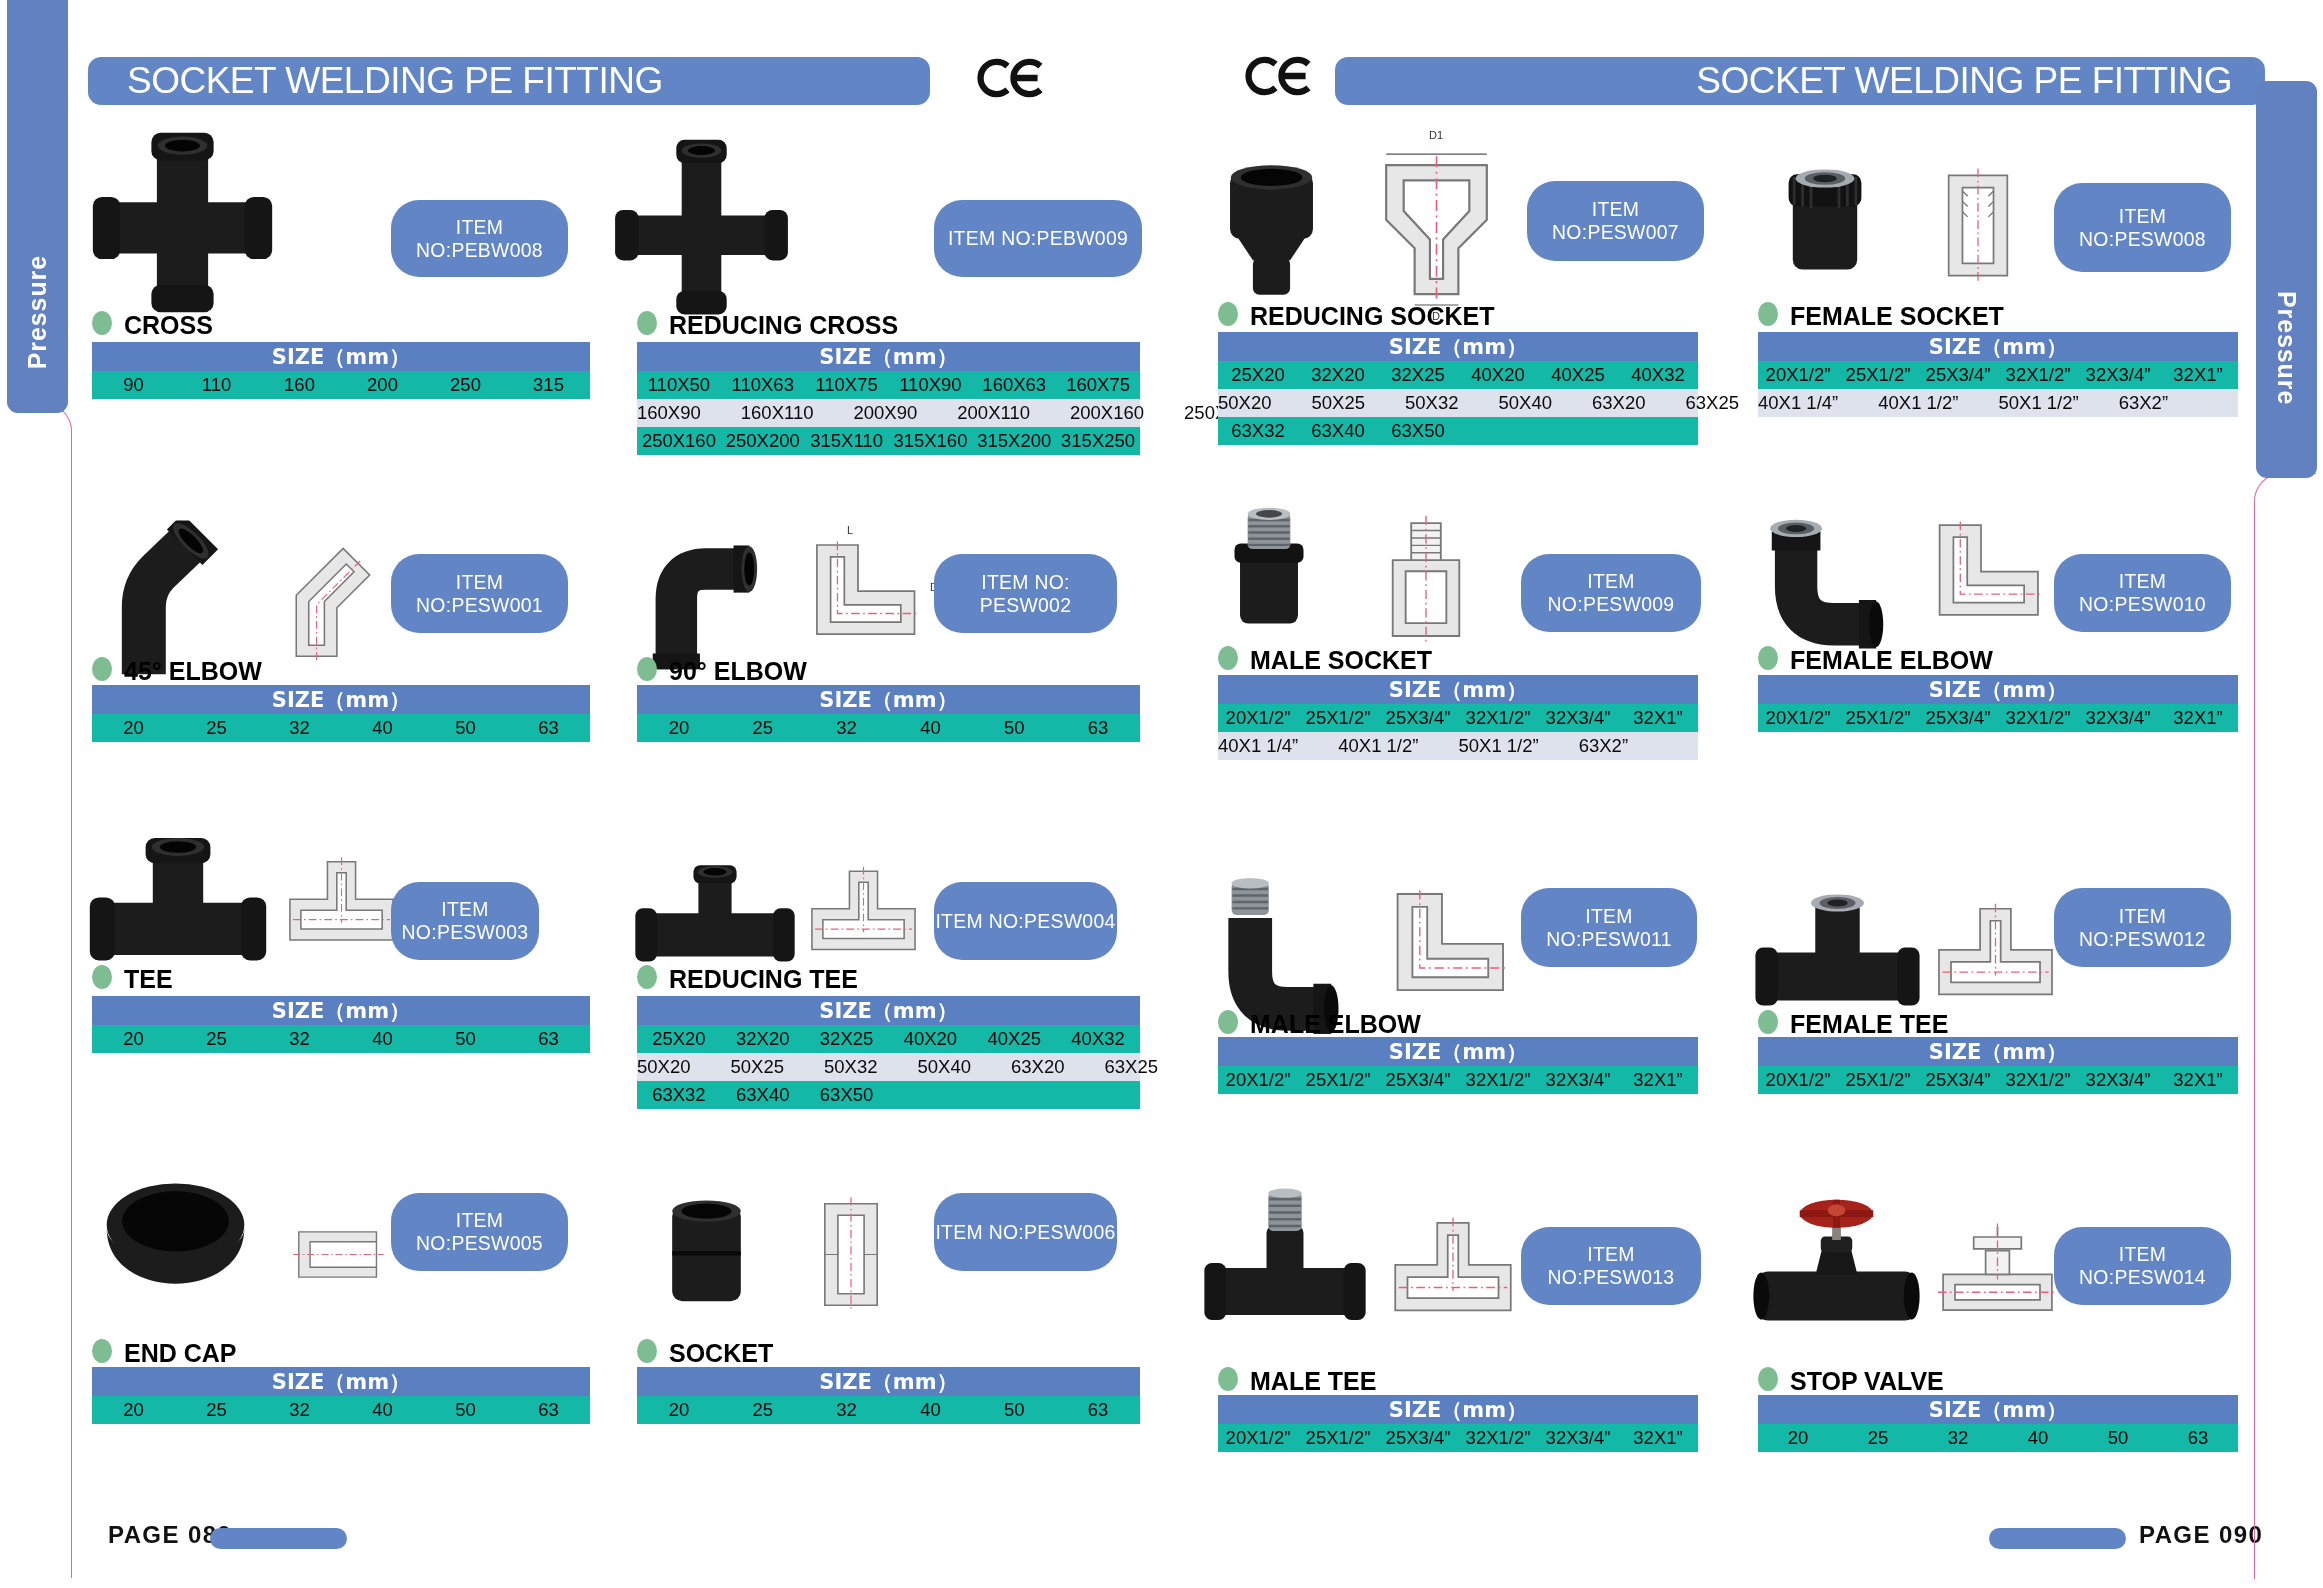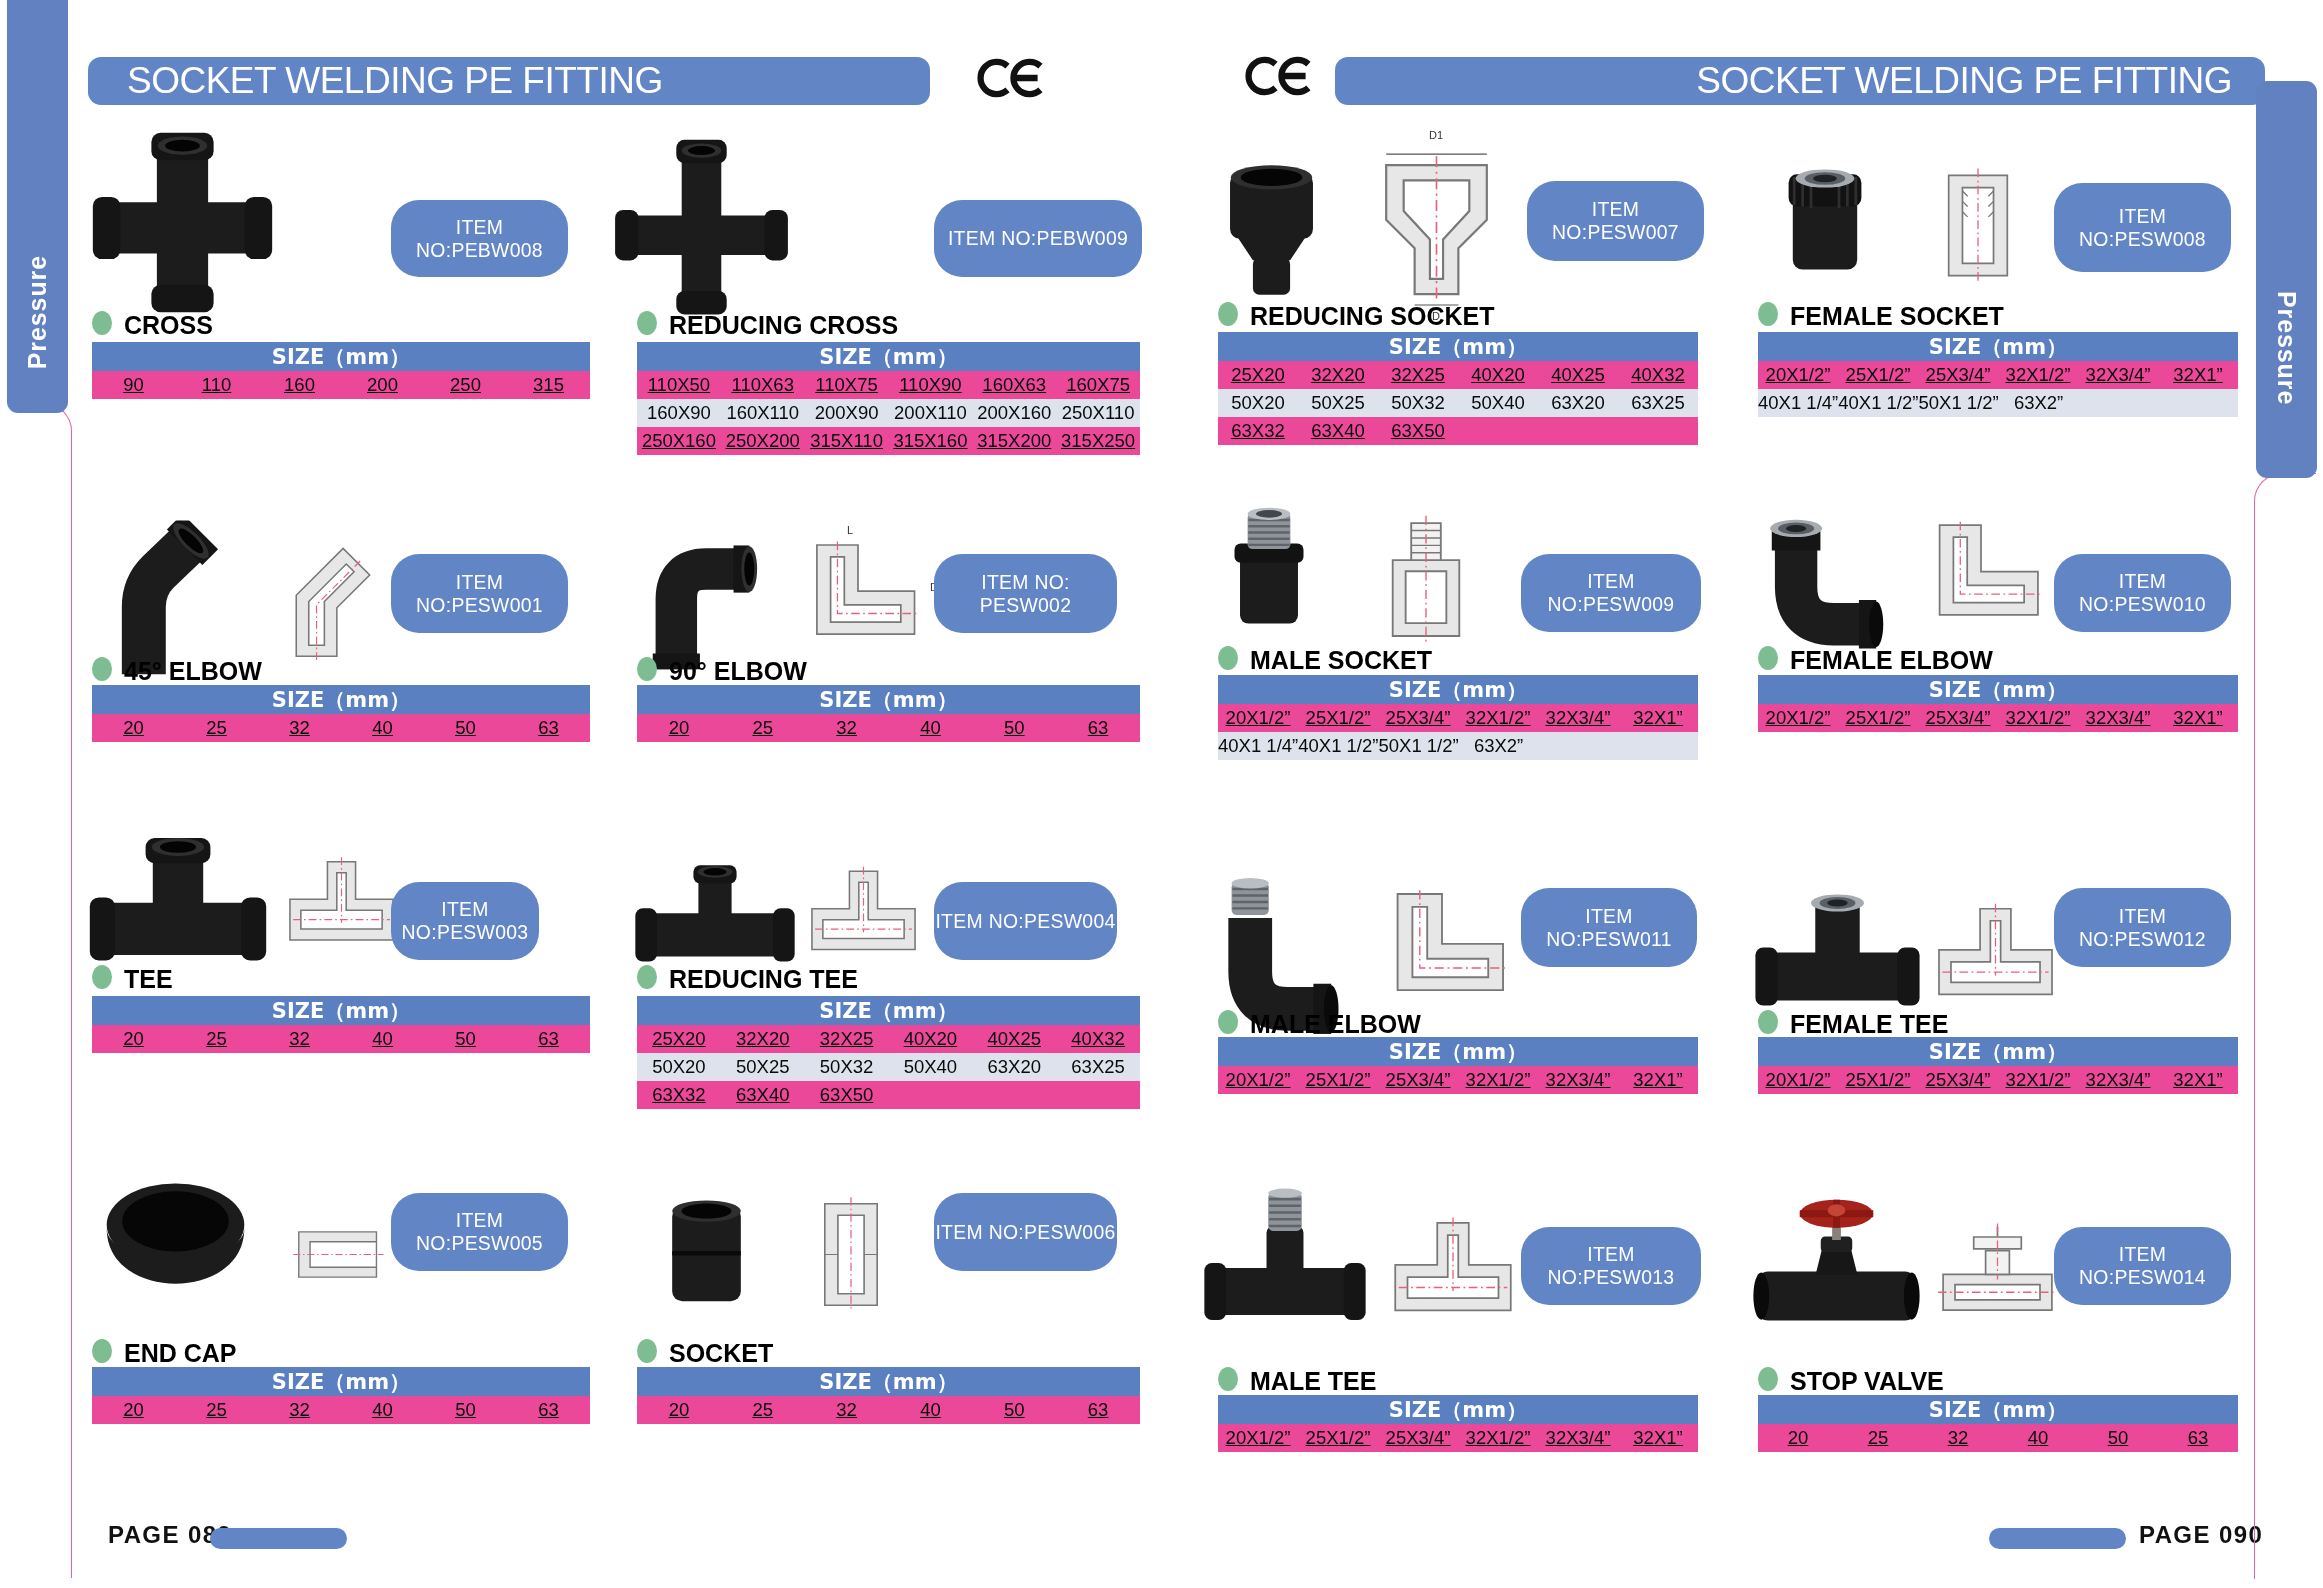--- a/index.html
+++ b/index.html
@@ -23,22 +23,22 @@
   
   .badge{position:absolute;background:#6286c5;border-radius:28px;color:#fff;font-size:19.4px;letter-spacing:0.3px;display:flex;align-items:center;justify-content:center;text-align:center;z-index:2;}
   
   .sec-title{position:absolute;display:flex;align-items:flex-start;font-weight:bold;font-size:25px;color:#000;height:28px;}
   .bullet{width:20px;height:24px;border-radius:50%;background:#7ebd92;margin-right:12px;flex:0 0 auto;}
   
   .table{position:absolute;z-index:2;}
   .thead{height:29px;background:#5b80c1;color:#fff;font-weight:bold;font-size:21px;display:flex;align-items:center;justify-content:center;font-family:"DejaVu Sans","Liberation Sans",sans-serif;}
   .trow{height:28px;display:grid;grid-template-columns:repeat(6,1fr);align-items:center;}
   .trow span{text-align:center;font-size:18.5px;color:#0a0a0a;white-space:nowrap;}
-  .trow.b{background:#ec4899;text-decoration:underline;}
-  .trow.g{background:#dde2ed;}
+  .trow.b{background:#14b8a6;}
+  .trow.g{background:#dde2ed;gap:40px;}
   .photo,.drawing{position:absolute;}
   .dim{position:absolute;font-size:11px;color:#333;z-index:2;}
   
   .footer-text{position:absolute;font-weight:bold;font-size:24px;letter-spacing:1.4px;color:#111;}
   .pill{position:absolute;background:#6286c5;border-radius:11px;}
 </style>
 </head>
 <body>
 
 <svg width="0" height="0" style="position:absolute">

